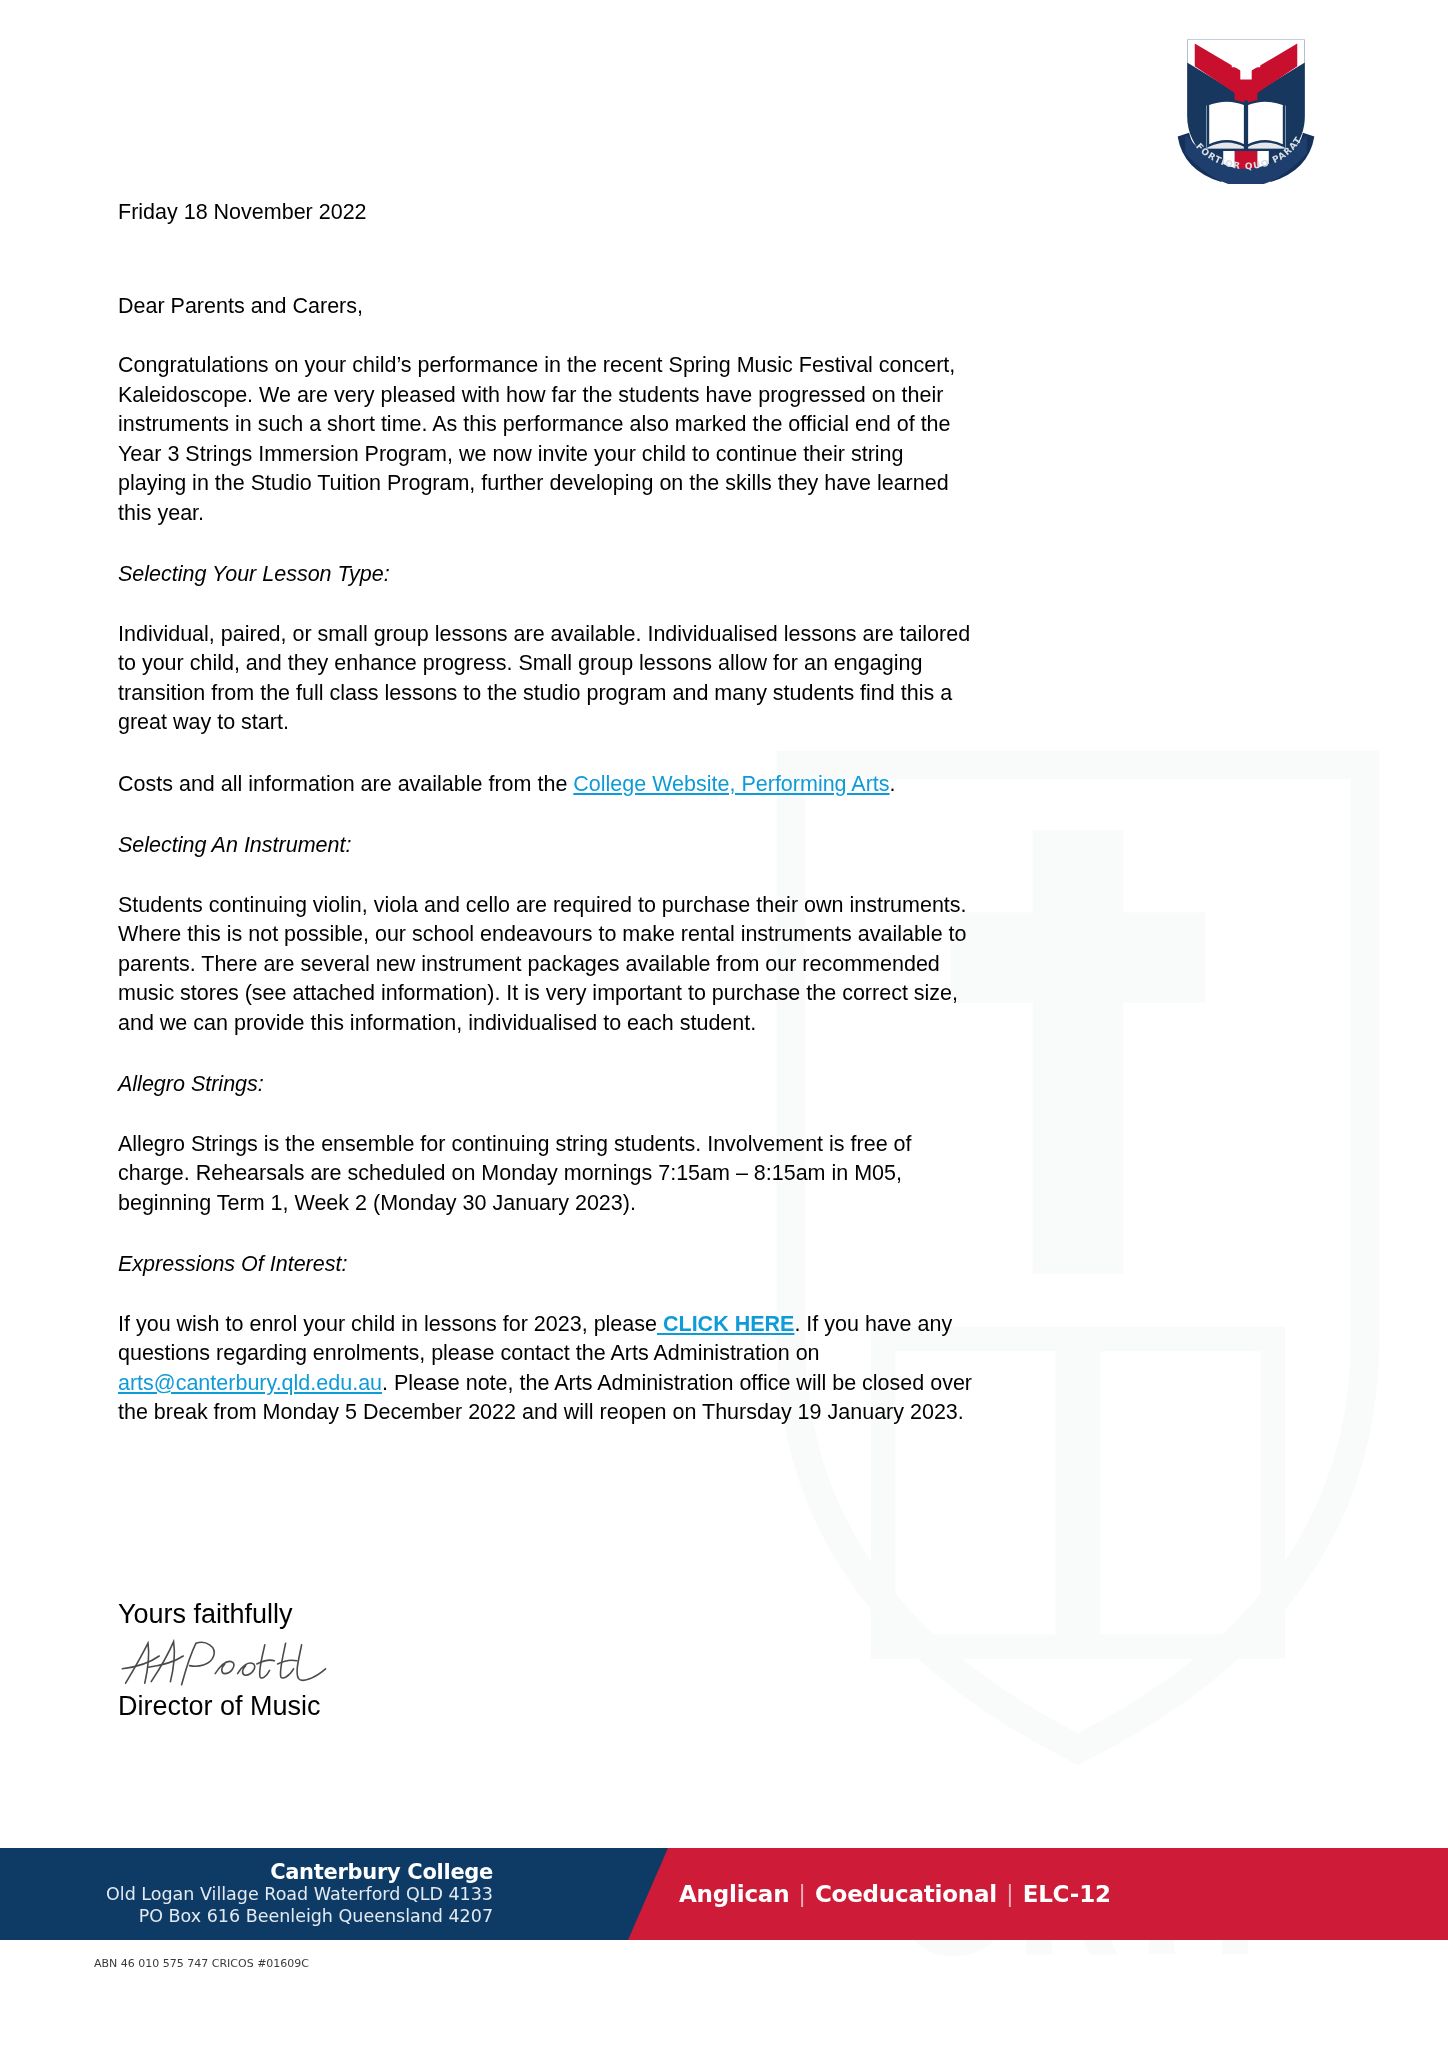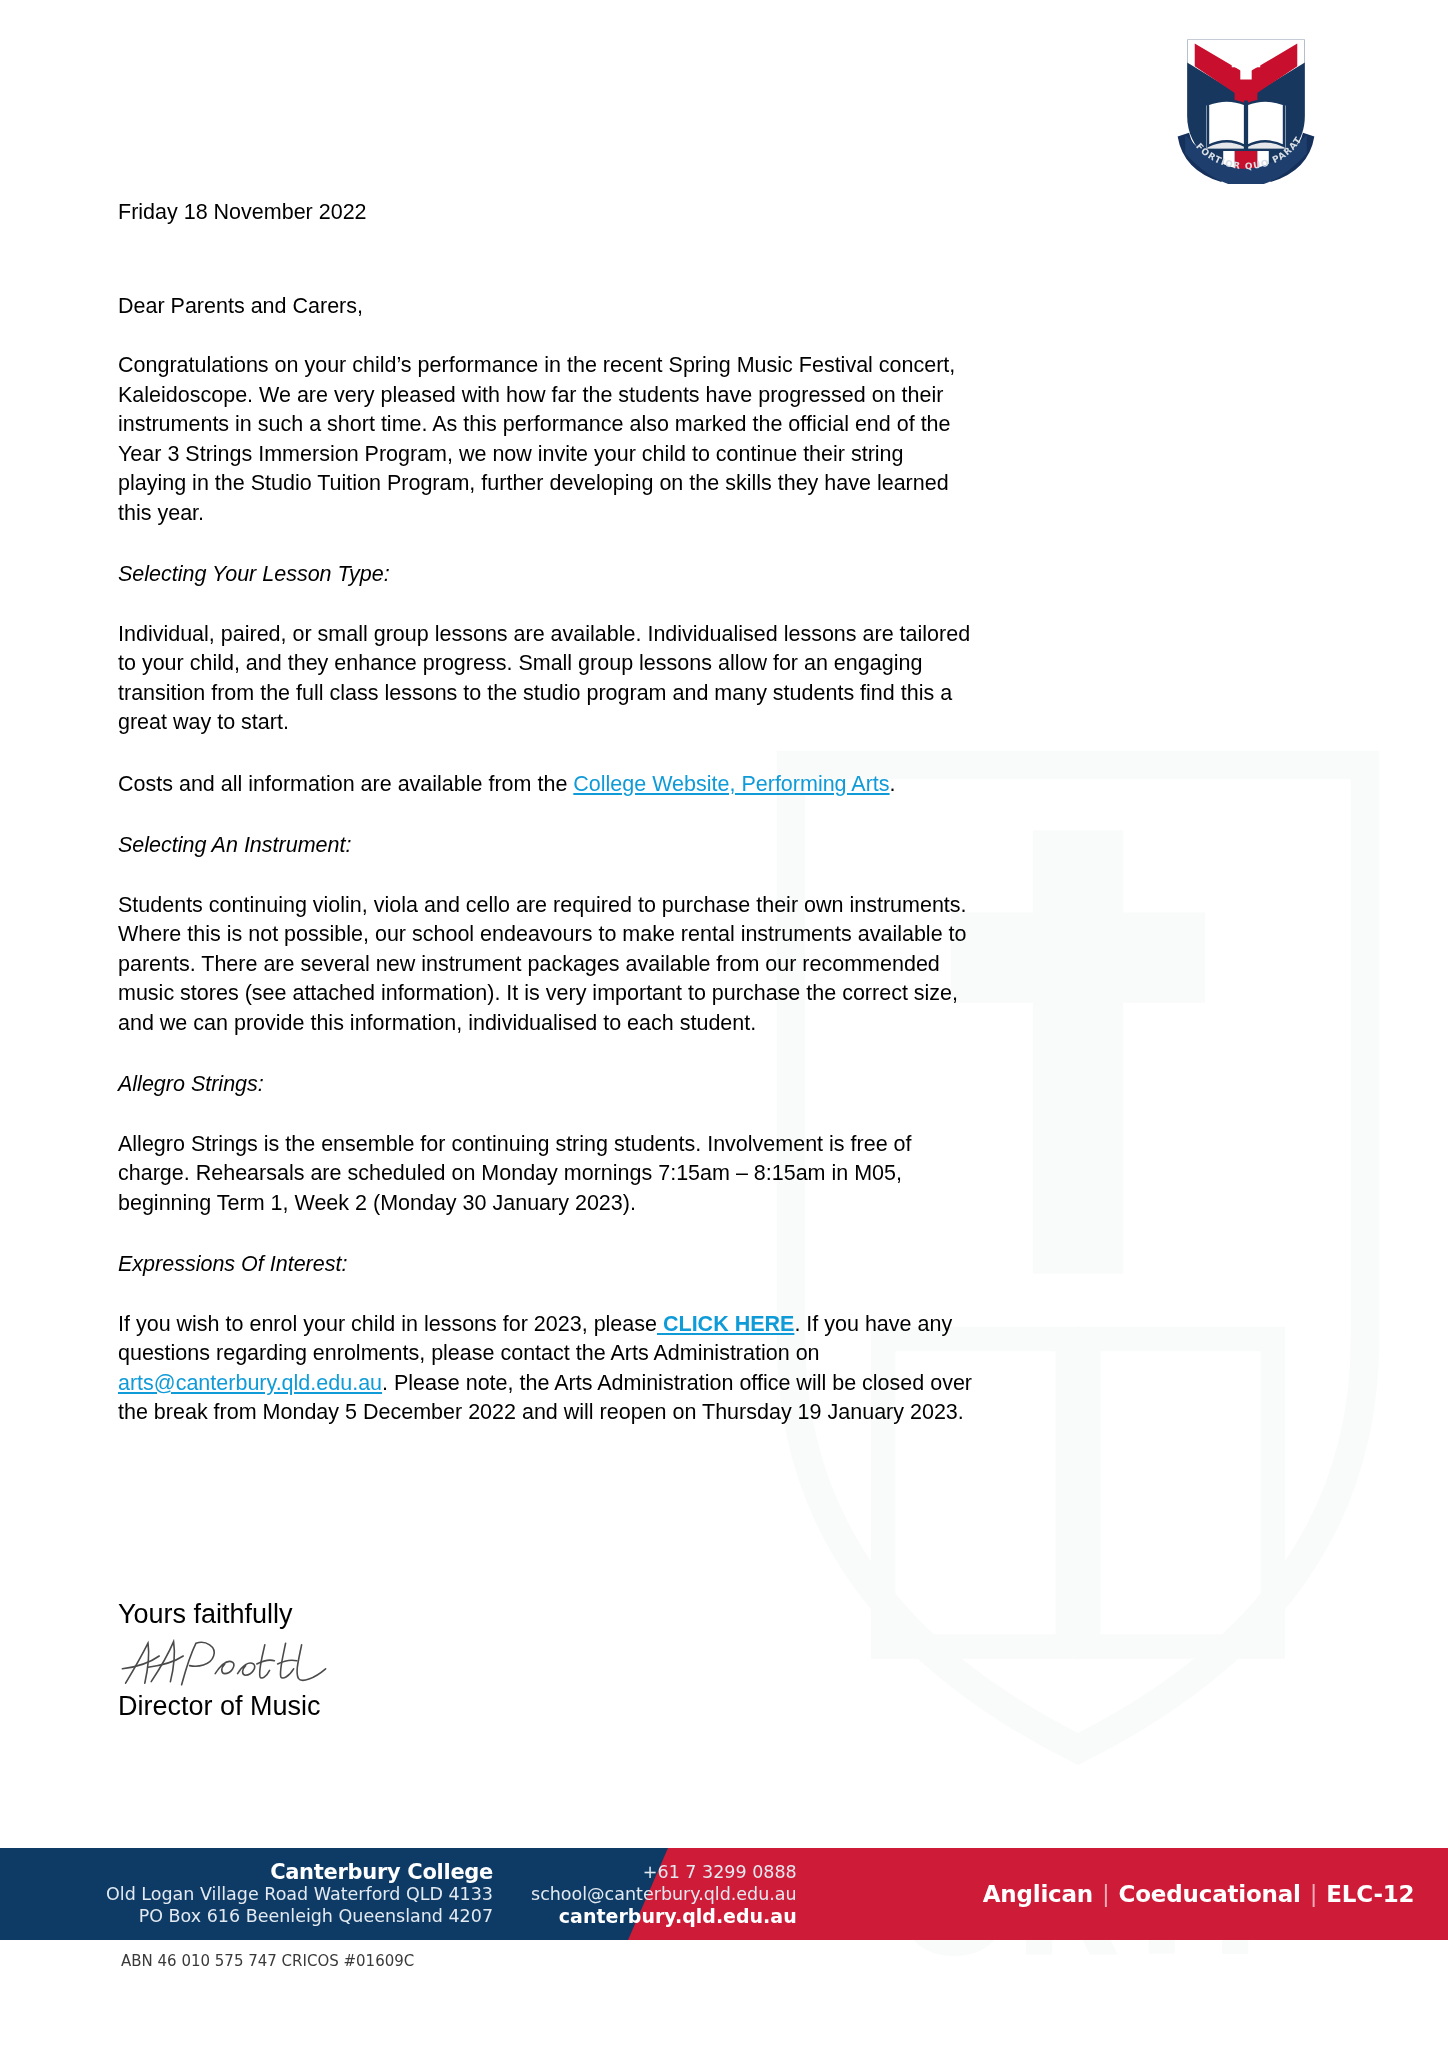--- a/index.html
+++ b/index.html
@@ -186,24 +186,24 @@
   .f-sep {
     display: inline-block;
     margin: 0 9px;
     font-weight: normal;
     color: #F0AEB9;
   }
 
   
   .abn {
     position: absolute;
-    left: 121px;
+    left: 94px;
     bottom: 78px;
     font-family: "DejaVu Sans", sans-serif;
-    font-size: 15px;
+    font-size: 11px;
     color: #3A3A3A;
     z-index: 3;
   }
 </style>
 </head>
 <body>
 
 <svg class="watermark" viewBox="0 0 400 640" xmlns="http://www.w3.org/2000/svg" aria-hidden="true">
   <g fill="#9aa6b4">
     <path d="M60 20 L340 20 L340 300 Q340 430 200 500 Q60 430 60 300 Z" fill="none" stroke="#9aa6b4" stroke-width="14"></path>
@@ -308,25 +308,20 @@
 
   <div class="footer">
     <div class="footer-navy"></div>
     <div class="footer-red"></div>
     <div class="footer-inner">
       <div class="f-col-address">
         <div class="f-name">Canterbury College</div>
         <div class="f-addr">Old Logan Village Road Waterford QLD 4133</div>
         <div class="f-addr">PO Box 616 Beenleigh Queensland 4207</div>
       </div>
-      <div class="f-col-contact">
-        <div class="f-contact-line">+61 7 3299 0888</div>
-        <div class="f-contact-line">school@canterbury.qld.edu.au</div>
-        <div class="f-web">canterbury.qld.edu.au</div>
-      </div>
       <div class="f-col-tag">
         <span>Anglican</span><span class="f-sep">|</span><span>Coeducational</span><span class="f-sep">|</span><span>ELC-12</span>
       </div>
     </div>
   </div>
 
   <div class="abn">ABN 46 010 575 747 CRICOS #01609C</div>
 
 </div>
 

